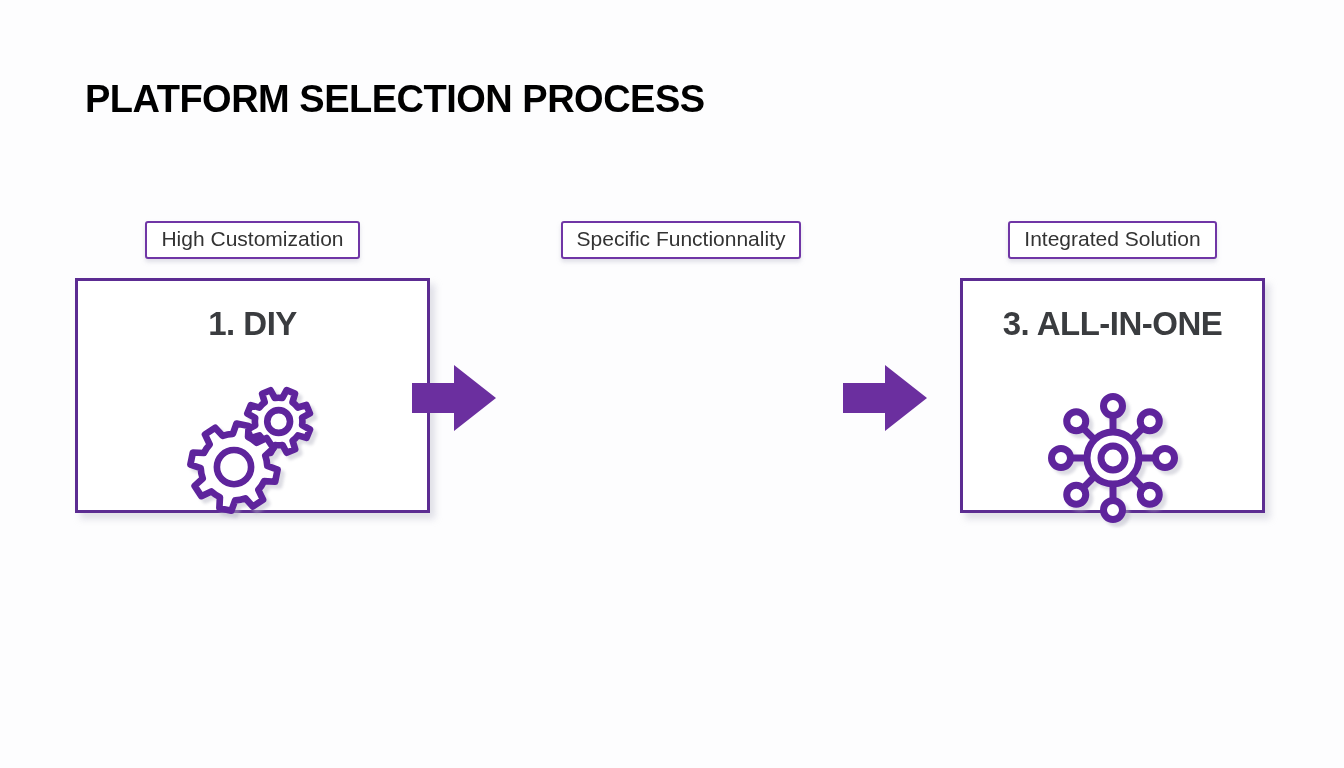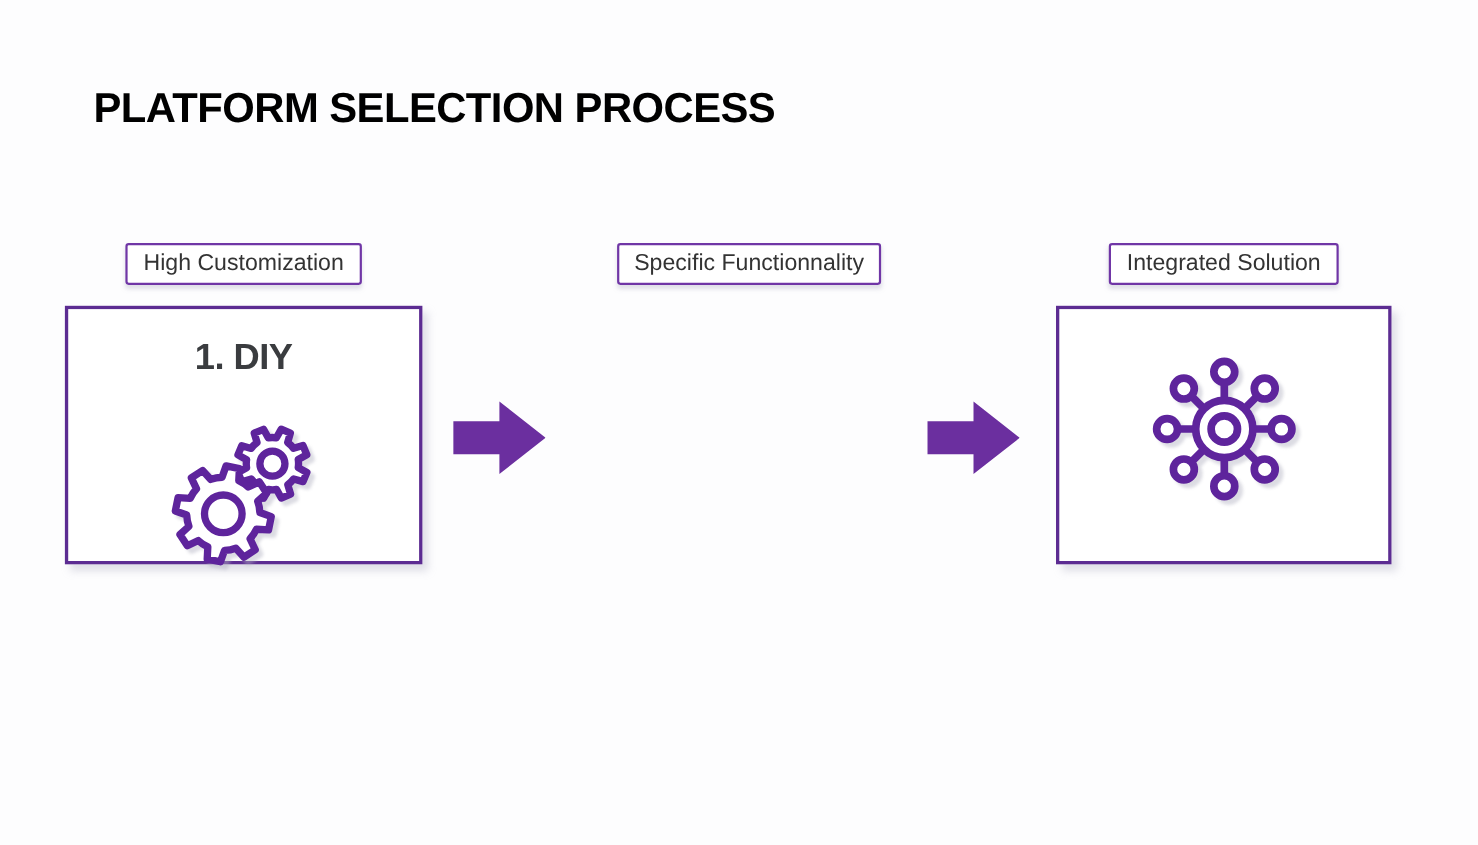--- a/index.html
+++ b/index.html
@@ -12,21 +12,21 @@
   }
   .canvas { position:absolute; inset:0; }
 
   .page-title {
     position:absolute; left:85px; top:78px;
     font-size:38px; font-weight:bold; letter-spacing:-0.5px;
     color:#000000;
   }
 
   .step { position:absolute; top:221px; }
-  .step-1 { left:59px;  width:325px; }
+  .step-1 { left:75px;  width:355px; }
   .step-2 { left:521px; width:320px; }
   .step-3 { left:940px; width:325px;padding-left:20px; }
 
   .tag {
     display:table; margin:0 auto;
     border:2.5px solid #7036a6; border-radius:3px;
     background:#ffffff;
     padding:4px 14px 6px 14px;
     font-size:21px; color:#333333;
     box-shadow:0 3px 4px rgba(170,170,190,0.35);
@@ -89,20 +89,21 @@
 
   <div class="arrow arrow-2">
     <svg width="84" height="72" viewBox="0 0 84 72">
       <polygon points="0,21 42,21 42,3 84,36 42,69 42,51 0,51" fill="#6b2f9f"></polygon>
     </svg>
   </div>
 
   <div class="step step-3">
     <div class="tag">Integrated Solution</div>
     <div class="box">
+      <div class="box-heading">3. ALL-IN-ONE</div>
       <div class="icon-wrap">
         <svg width="150" height="150" viewBox="0 0 150 150" aria-hidden="true">
             <line x1="101" y1="75" x2="119" y2="75" stroke="#5e249c" stroke-width="7"></line>
             <circle cx="127" cy="75" r="9.5" fill="#ffffff" stroke="#5e249c" stroke-width="7"></circle>
             <line x1="93.38477631085024" y1="93.38477631085024" x2="106.11269837220809" y2="106.11269837220809" stroke="#5e249c" stroke-width="7"></line>
             <circle cx="111.76955262170048" cy="111.76955262170047" r="9.5" fill="#ffffff" stroke="#5e249c" stroke-width="7"></circle>
             <line x1="75" y1="101" x2="75" y2="119" stroke="#5e249c" stroke-width="7"></line>
             <circle cx="75" cy="127" r="9.5" fill="#ffffff" stroke="#5e249c" stroke-width="7"></circle>
             <line x1="56.615223689149765" y1="93.38477631085024" x2="43.88730162779191" y2="106.11269837220809" stroke="#5e249c" stroke-width="7"></line>
             <circle cx="38.23044737829953" cy="111.76955262170048" r="9.5" fill="#ffffff" stroke="#5e249c" stroke-width="7"></circle>

